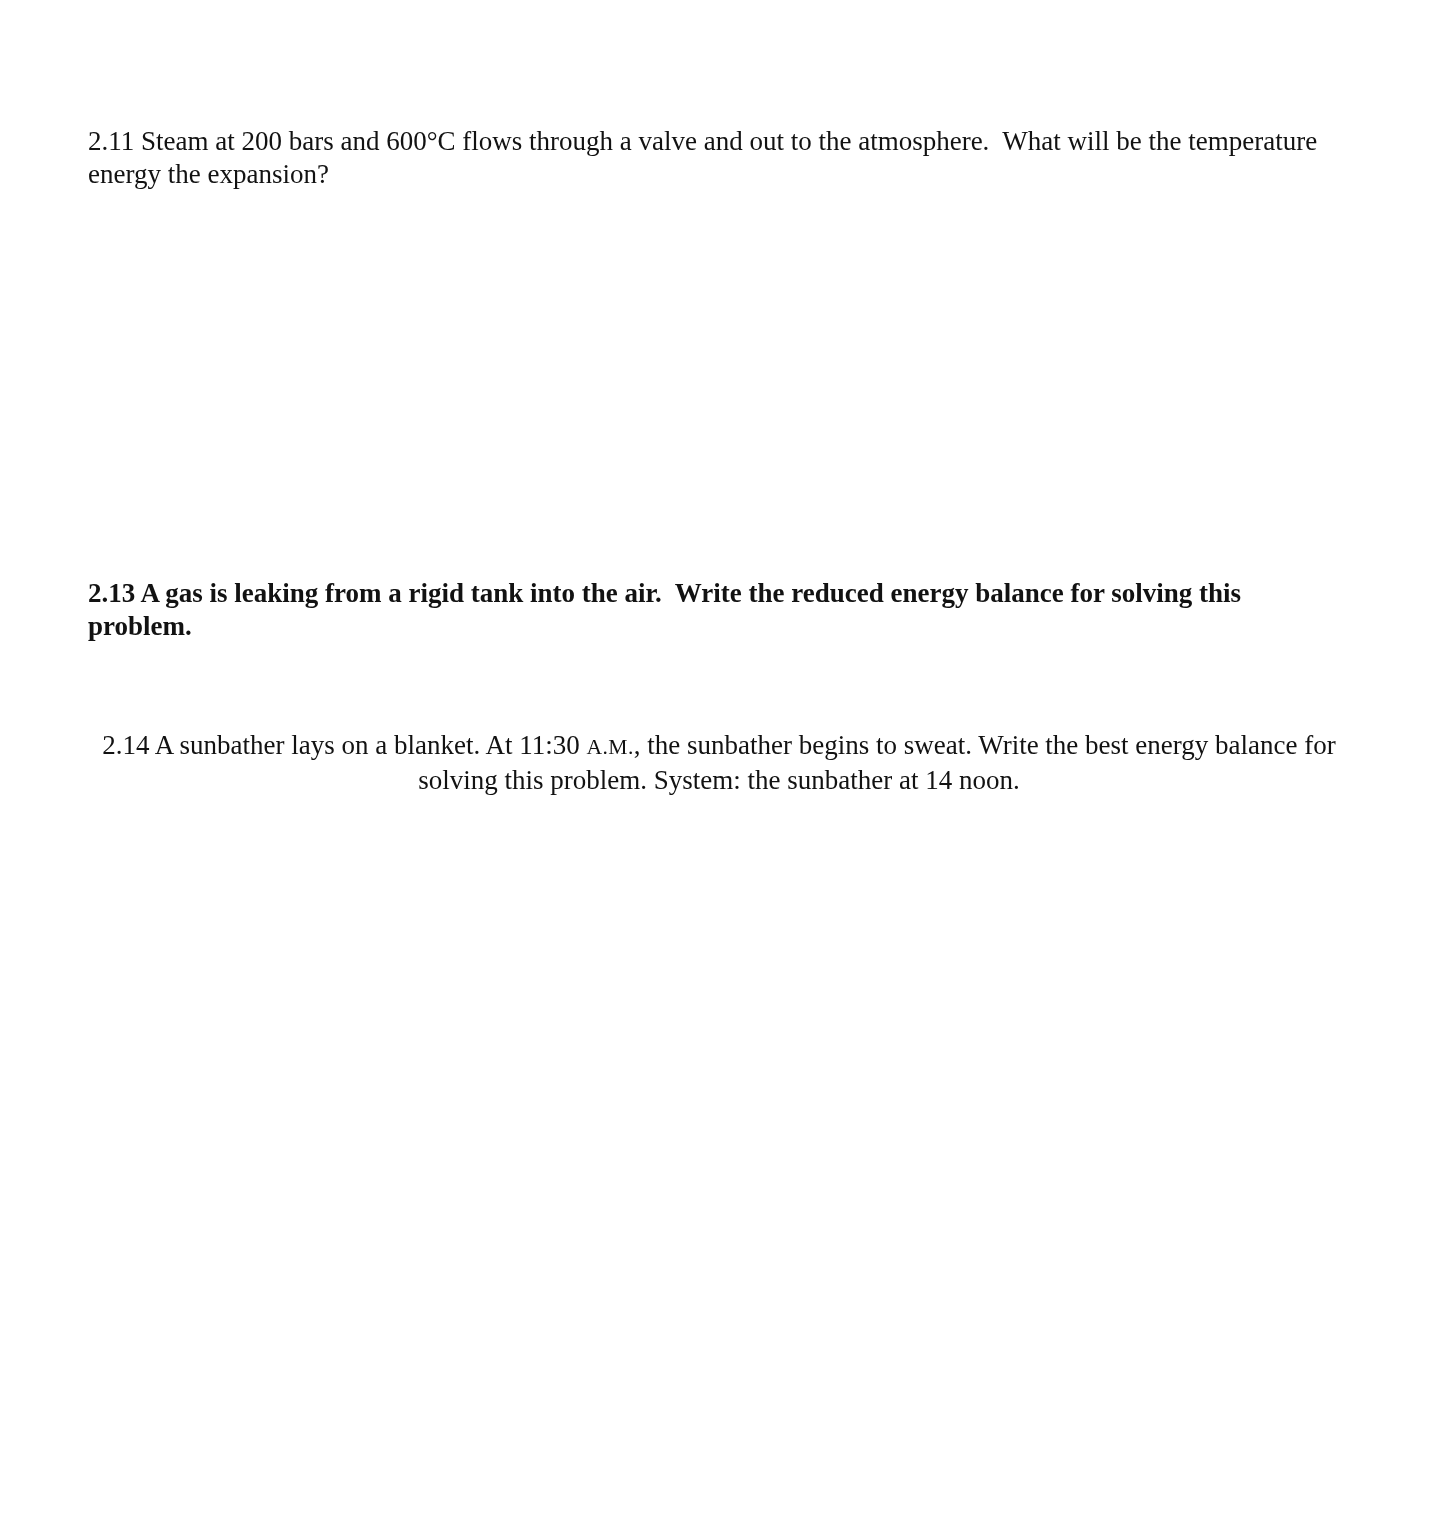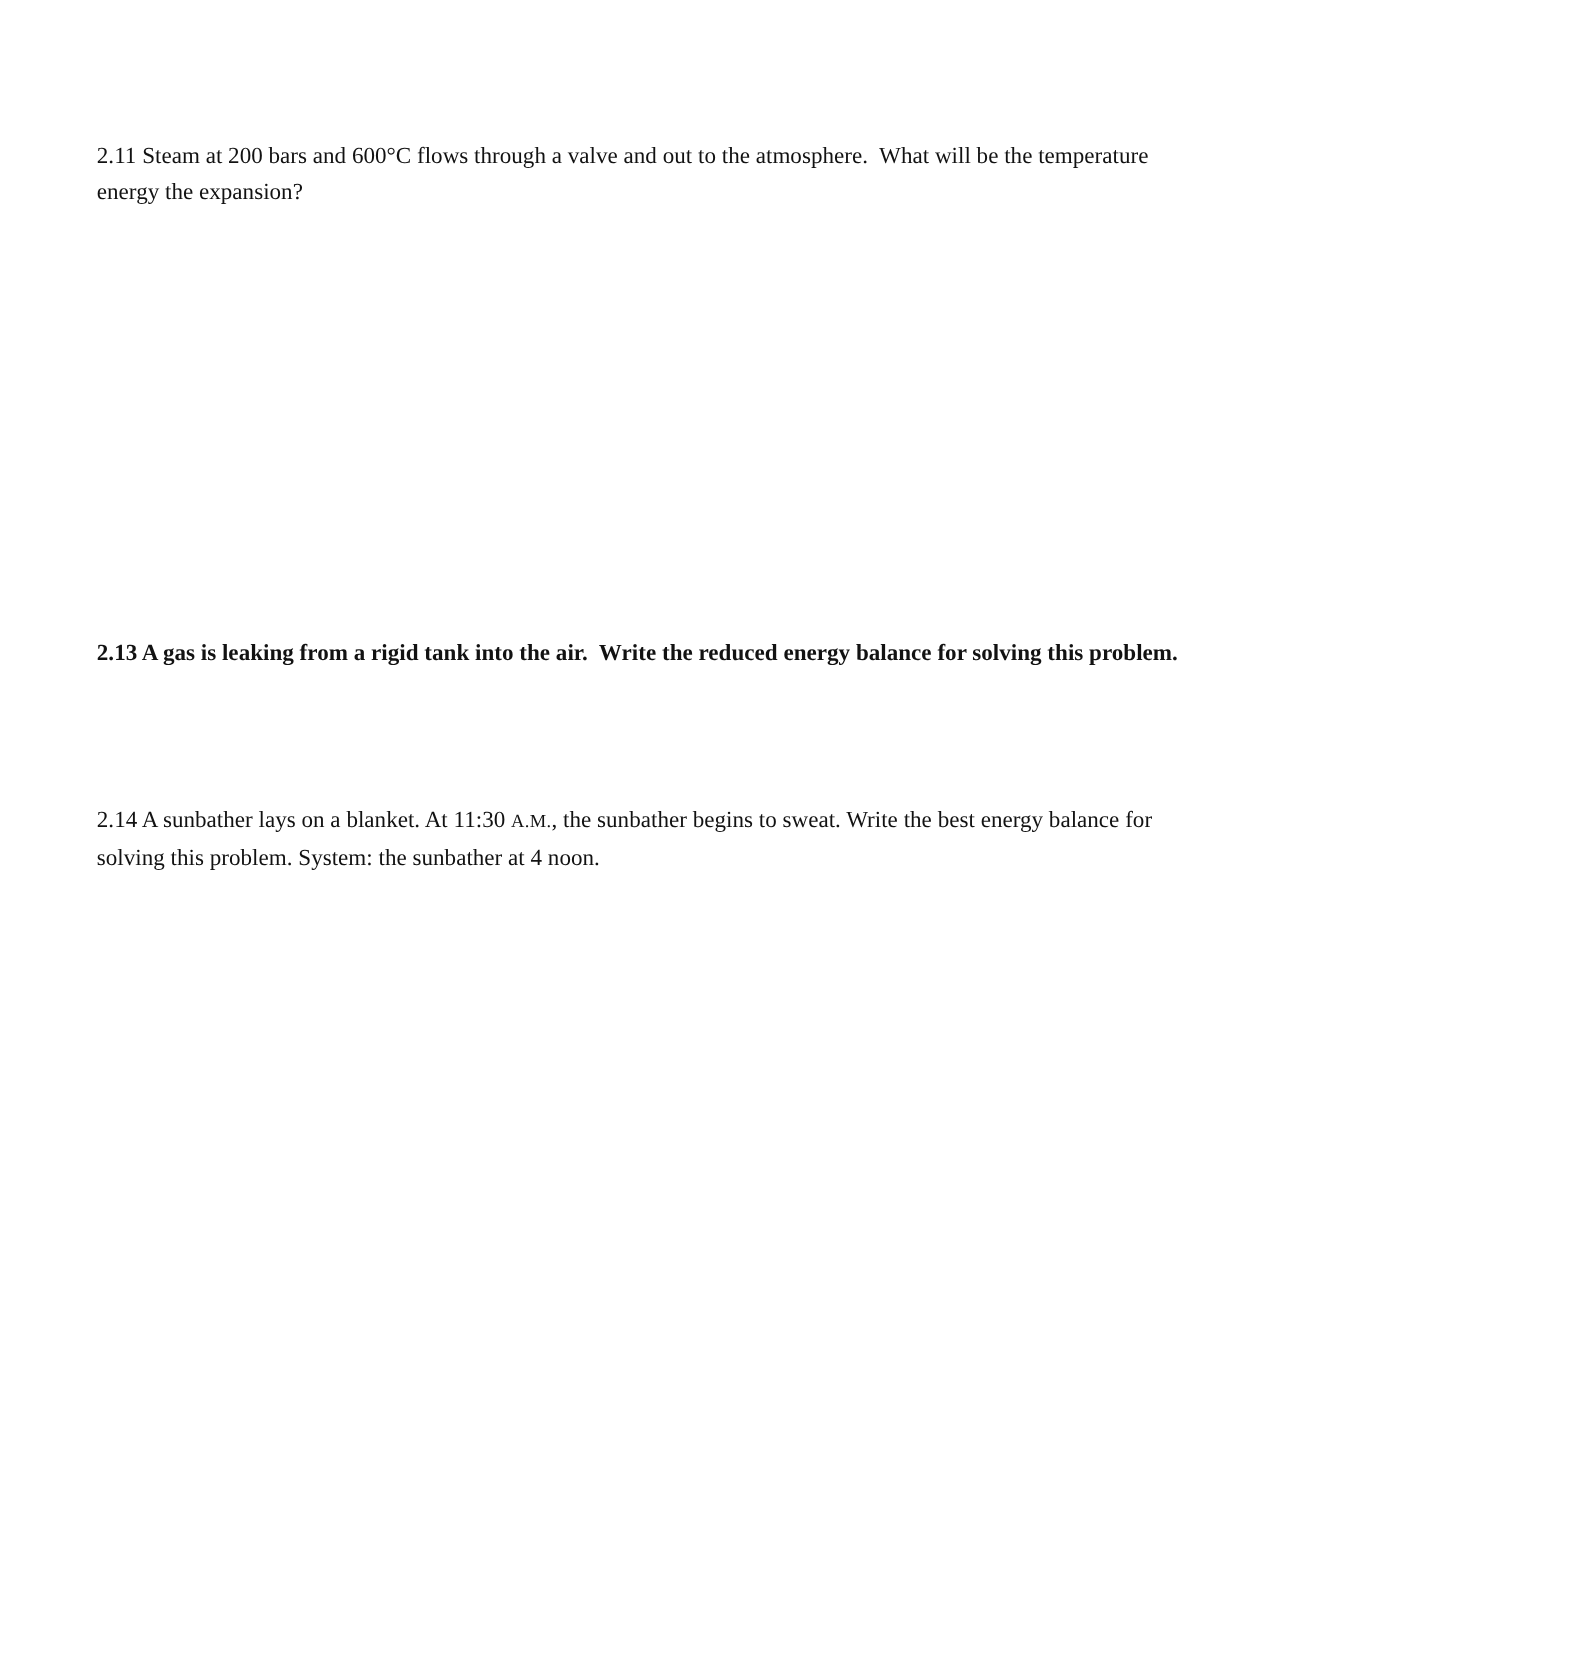--- a/index.html
+++ b/index.html
@@ -13,53 +13,53 @@
     height: 1520px;
     background: #ffffff;
     overflow: hidden;
     font-family: "Liberation Serif", "DejaVu Serif", serif;
     color: #121212;
   }
   .problem {
     position: absolute;
     left: 88px;
     width: 1262px;
-    font-size: 21px;
+    font-size: 27px;
     line-height: 33px;
     text-align: left;
   }
   .line {
     white-space: pre-wrap;
   }
   .smallcaps {
     font-size: 0.8em;
     letter-spacing: 0.02em;
   }
   .p-211 { top: 125px; }
   .p-212 { top: 429px; }
   .p-213 { top: 577px; font-weight: bold; }
-  .p-214 { top: 729px; }
+  .p-214 { top: 729px; text-align: center; }
   .p-215 { top: 1000px; }
   .p-216 { top: 1332px; }
 </style>
 </head>
 <body>
 
 <div class="page">
 
   <div class="problem p-211">
     <div class="line">2.11 Steam at 200 bars and 600°C flows through a valve and out to the atmosphere.  What will be the temperature</div>
     <div class="line">energy the expansion?</div>
   </div>
 
 
   <div class="problem p-213">
     <div class="line">2.13 A gas is leaking from a rigid tank into the air.  Write the reduced energy balance for solving this problem.</div>
   </div>
 
   <div class="problem p-214">
     <div class="line"><span>2.14 A sunbather lays on a blanket. At 11:30 </span><span class="smallcaps">A.M.</span><span>, the sunbather begins to sweat. Write the best energy balance for</span></div>
-    <div class="line">solving this problem. System: the sunbather at 4 noon.</div>
+    <div class="line">solving this problem. System: the sunbather at 14 noon.</div>
   </div>
 
 
 
 </div>
 
 </body></html>

